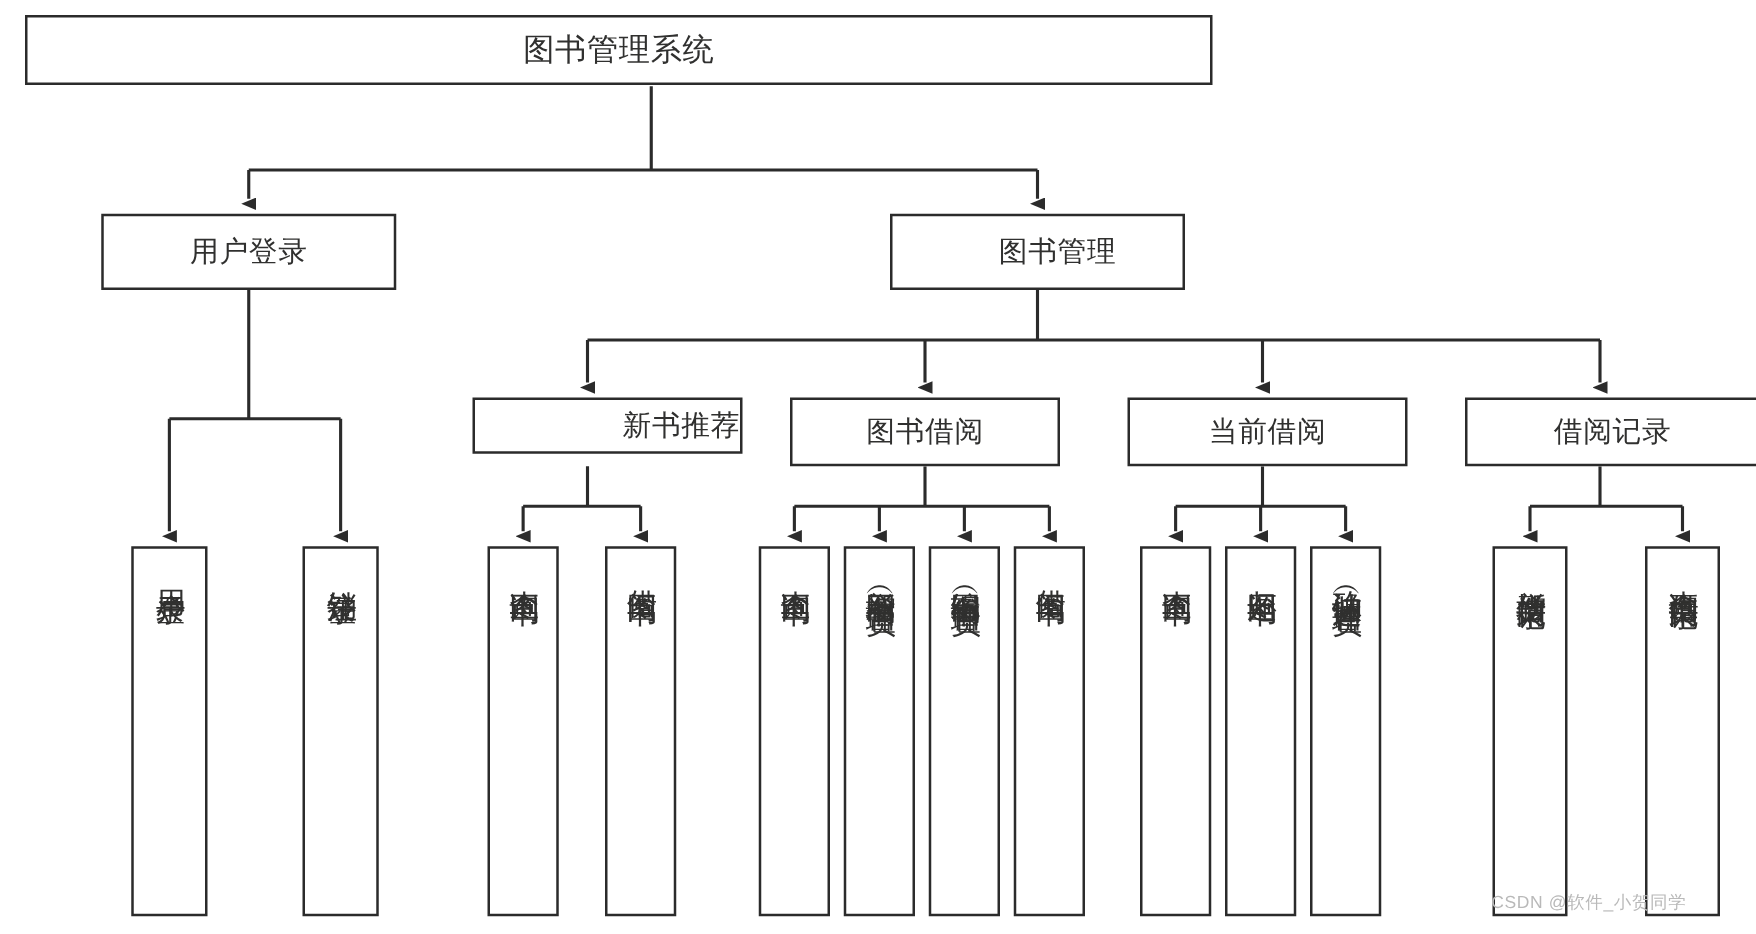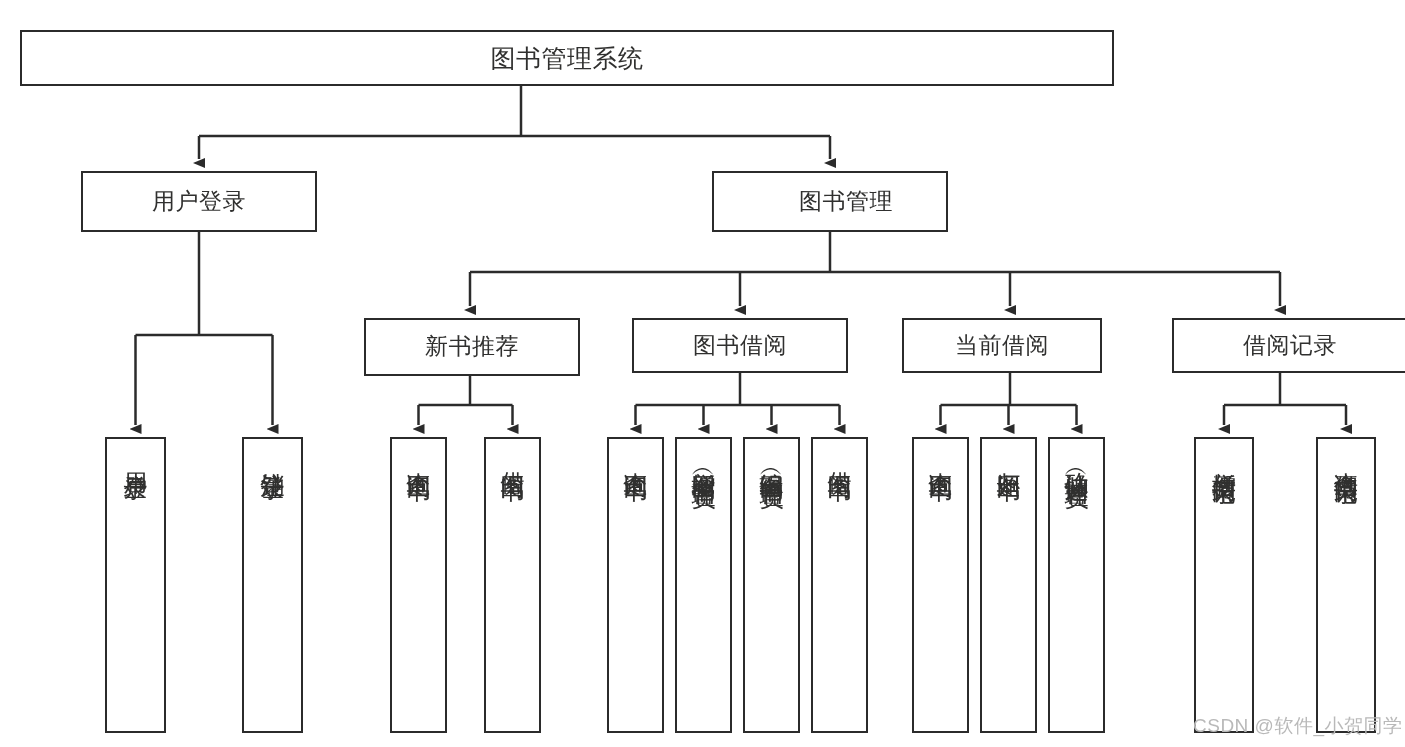--- a/index.html
+++ b/index.html
@@ -58,21 +58,21 @@
     font-size: 24px;
     letter-spacing: 2px;
     line-height: 1.0;
   }
   .node.root .node-label {
     font-size: 25px;
   }
   .watermark {
     position: absolute;
     color: #b9b9b9;
-    font-size: 19px;
+    font-size: 14px;
     white-space: nowrap;
     letter-spacing: 0.5px;
     pointer-events: none;
   }
 </style>
 </head>
 <body>
 
 <div id="diagram-root">
   <svg class="wires" viewBox="0 0 1405 747" preserveAspectRatio="none">
@@ -111,36 +111,36 @@
         <line x1="940.5" y1="405" x2="940.5" y2="425" stroke="#2b2b2b" stroke-width="2.5" marker-end="url(#arrowhead)"></line>
         <line x1="1008.5" y1="405" x2="1008.5" y2="425" stroke="#2b2b2b" stroke-width="2.5" marker-end="url(#arrowhead)"></line>
         <line x1="1076.5" y1="405" x2="1076.5" y2="425" stroke="#2b2b2b" stroke-width="2.5" marker-end="url(#arrowhead)"></line>
         <line x1="1280" y1="373" x2="1280" y2="405" stroke="#2b2b2b" stroke-width="2.5"></line>
         <line x1="1224" y1="405" x2="1346" y2="405" stroke="#2b2b2b" stroke-width="2.5"></line>
         <line x1="1224" y1="405" x2="1224" y2="425" stroke="#2b2b2b" stroke-width="2.5" marker-end="url(#arrowhead)"></line>
         <line x1="1346" y1="405" x2="1346" y2="425" stroke="#2b2b2b" stroke-width="2.5" marker-end="url(#arrowhead)"></line>
       </g>
   </svg>
   <div id="node-layer">
-      <div class="node horizontal root" style="left: 20px; top: 30px; width: 1094px; height: 56px;">
+      <div class="node horizontal root" style="left: 20px; top: 12px; width: 950px; height: 56px;">
         <span class="node-label">图书管理系统</span>
       </div>
       <div class="node horizontal" style="left: 81px; top: 171px; width: 236px; height: 61px;">
         <span class="node-label">用户登录</span>
       </div>
       <div class="node horizontal" style="left: 712px; top: 171px; width: 236px; height: 61px; padding-left: 32px;">
         <span class="node-label">图书管理</span>
       </div>
-      <div class="node horizontal" style="left: 364px; top: 318px; width: 216px; height: 58px;">
+      <div class="node horizontal" style="left: 378px; top: 318px; width: 216px; height: 45px; justify-content: flex-end;">
         <span class="node-label">新书推荐</span>
       </div>
       <div class="node horizontal" style="left: 632px; top: 318px; width: 216px; height: 55px;">
         <span class="node-label">图书借阅</span>
       </div>
-      <div class="node horizontal" style="left: 902px; top: 318px; width: 200px; height: 55px;">
+      <div class="node horizontal" style="left: 902px; top: 318px; width: 224px; height: 55px;">
         <span class="node-label">当前借阅</span>
       </div>
       <div class="node horizontal" style="left: 1172px; top: 318px; width: 236px; height: 55px;">
         <span class="node-label">借阅记录</span>
       </div>
       <div class="node vertical" style="left: 105px; top: 437px; width: 61px; height: 296px;">
         <span class="node-label">用户登录</span>
       </div>
       <div class="node vertical" style="left: 242px; top: 437px; width: 61px; height: 296px;">
         <span class="node-label">注销登录</span>

